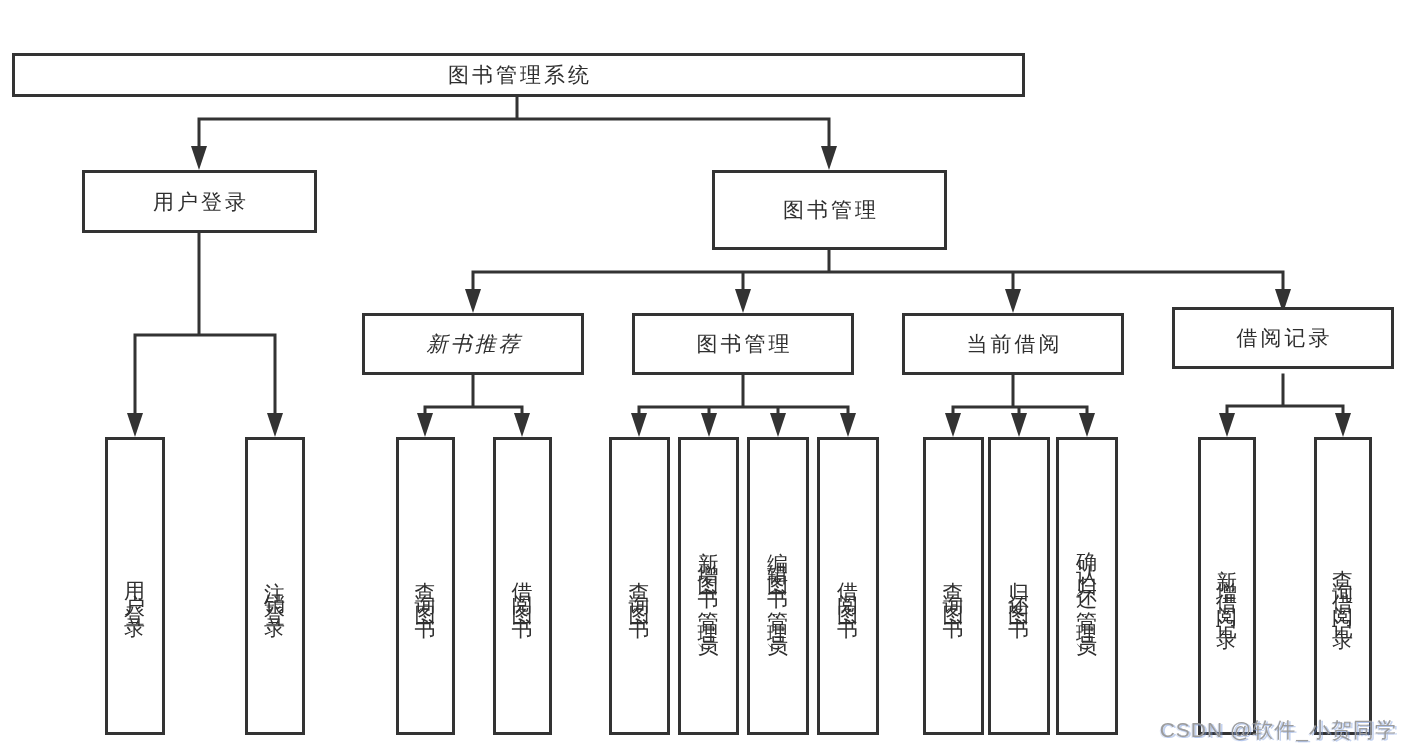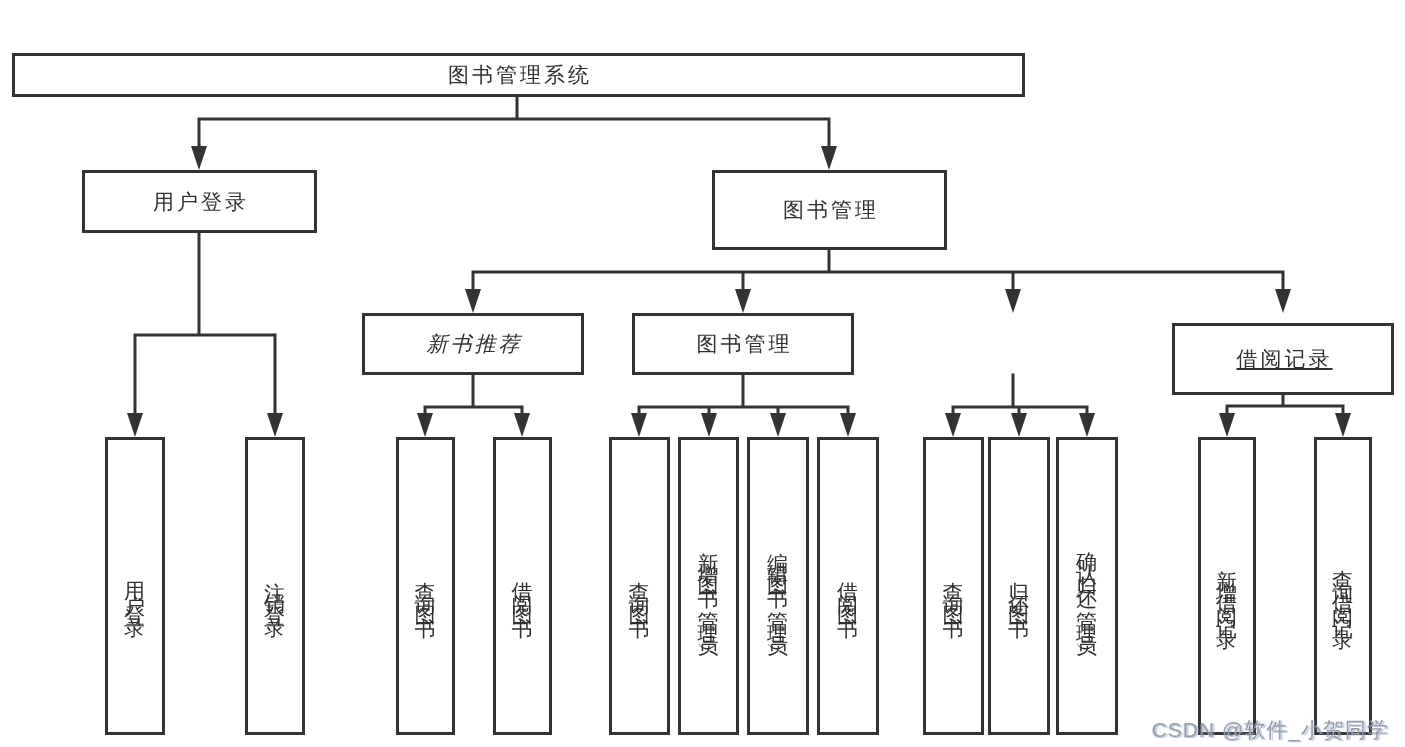--- a/index.html
+++ b/index.html
@@ -32,21 +32,21 @@
   .node.h { letter-spacing: 3px; padding-left: 3px; }
   .node.v {
     writing-mode: vertical-rl;
     text-orientation: mixed;
     letter-spacing: 12px;
     line-height: 1;
     padding-top: 6px;
   }
   .watermark {
     position: absolute;
-    right: 16px;
+    right: 8px;
     bottom: 3px;
     font-size: 21px;
     letter-spacing: 1px;
     color: #9c9c9c;
     text-shadow: 2px 1px 0 rgba(122,156,222,0.45), -1px 1px 0 rgba(122,156,222,0.25);
     z-index: 5;
     white-space: nowrap;
   }
 </style>
 </head>
@@ -117,21 +117,22 @@
     </g>
   </svg>
 
   <div class="node h" style="left:12px; top:13px; width:1013px; height:44px;margin-top:40px;">图书管理系统</div>
 
   <div class="node h" style="left:82px; top:170px; width:235px; height:63px;">用户登录</div>
   <div class="node h" style="left:712px; top:170px; width:235px; height:80px;">图书管理</div>
 
   <div class="node h" style="left:362px; top:313px; width:222px; height:62px;font-style:italic;">新书推荐</div>
   <div class="node h" style="left:632px; top:313px; width:222px; height:62px;">图书管理</div>
-  <div class="node h" style="left:1172px; top:323px; width:222px; height:72px;text-decoration:underline;">借阅记录</div>
+  <div class="node h" style="left:902px; top:313px; width:222px; height:62px;">当前借阅</div>
+  <div class="node h" style="left:1172px; top:307px; width:222px; height:62px;">借阅记录</div>
 
   <div class="node v" style="left:105px; top:437px; width:60px; height:298px;">用户登录</div>
   <div class="node v" style="left:245px; top:437px; width:60px; height:298px;">注销登录</div>
 
   <div class="node v" style="left:396px; top:437px; width:59px; height:298px;">查询图书</div>
   <div class="node v" style="left:493px; top:437px; width:59px; height:298px;">借阅图书</div>
 
   <div class="node v" style="left:609px; top:437px; width:61px; height:298px;">查询图书</div>
   <div class="node v" style="left:678px; top:437px; width:61px; height:298px;">新增图书（管理员）</div>
   <div class="node v" style="left:747px; top:437px; width:62px; height:298px;">编辑图书（管理员）</div>

